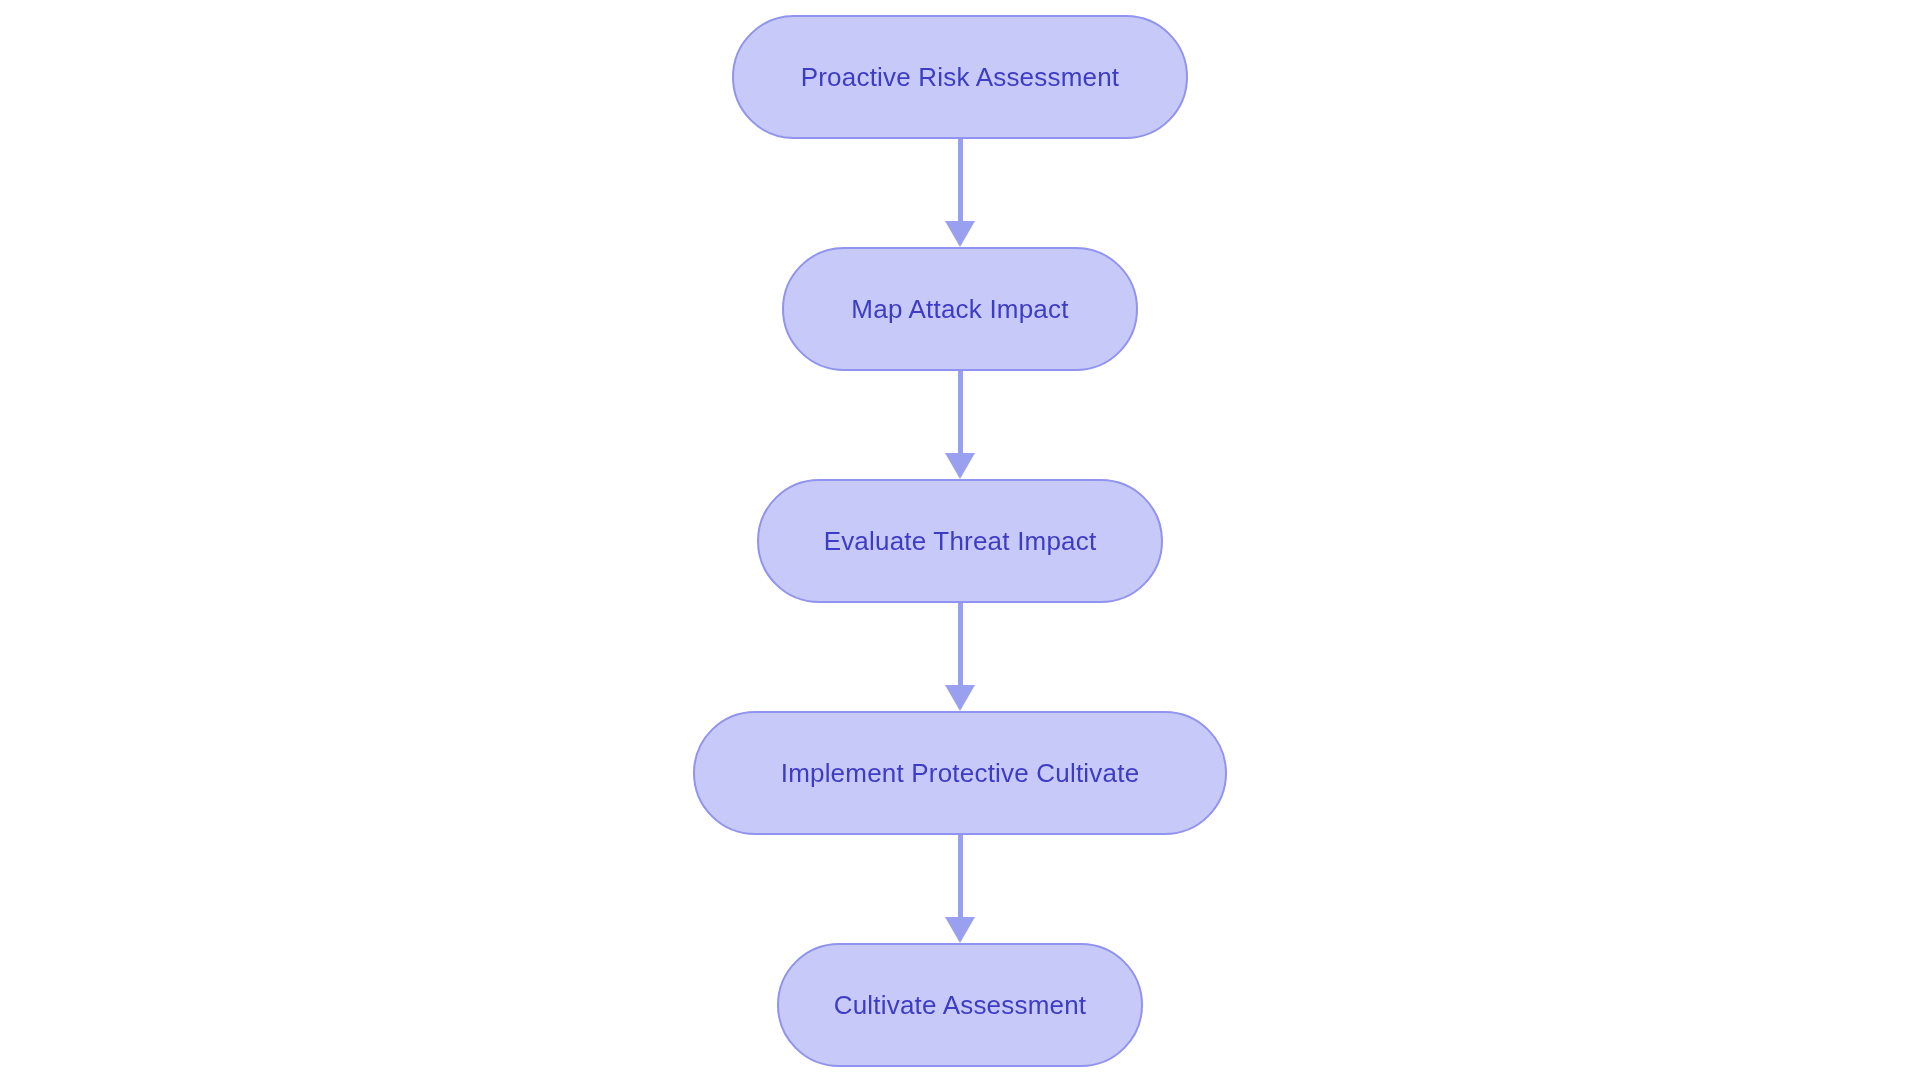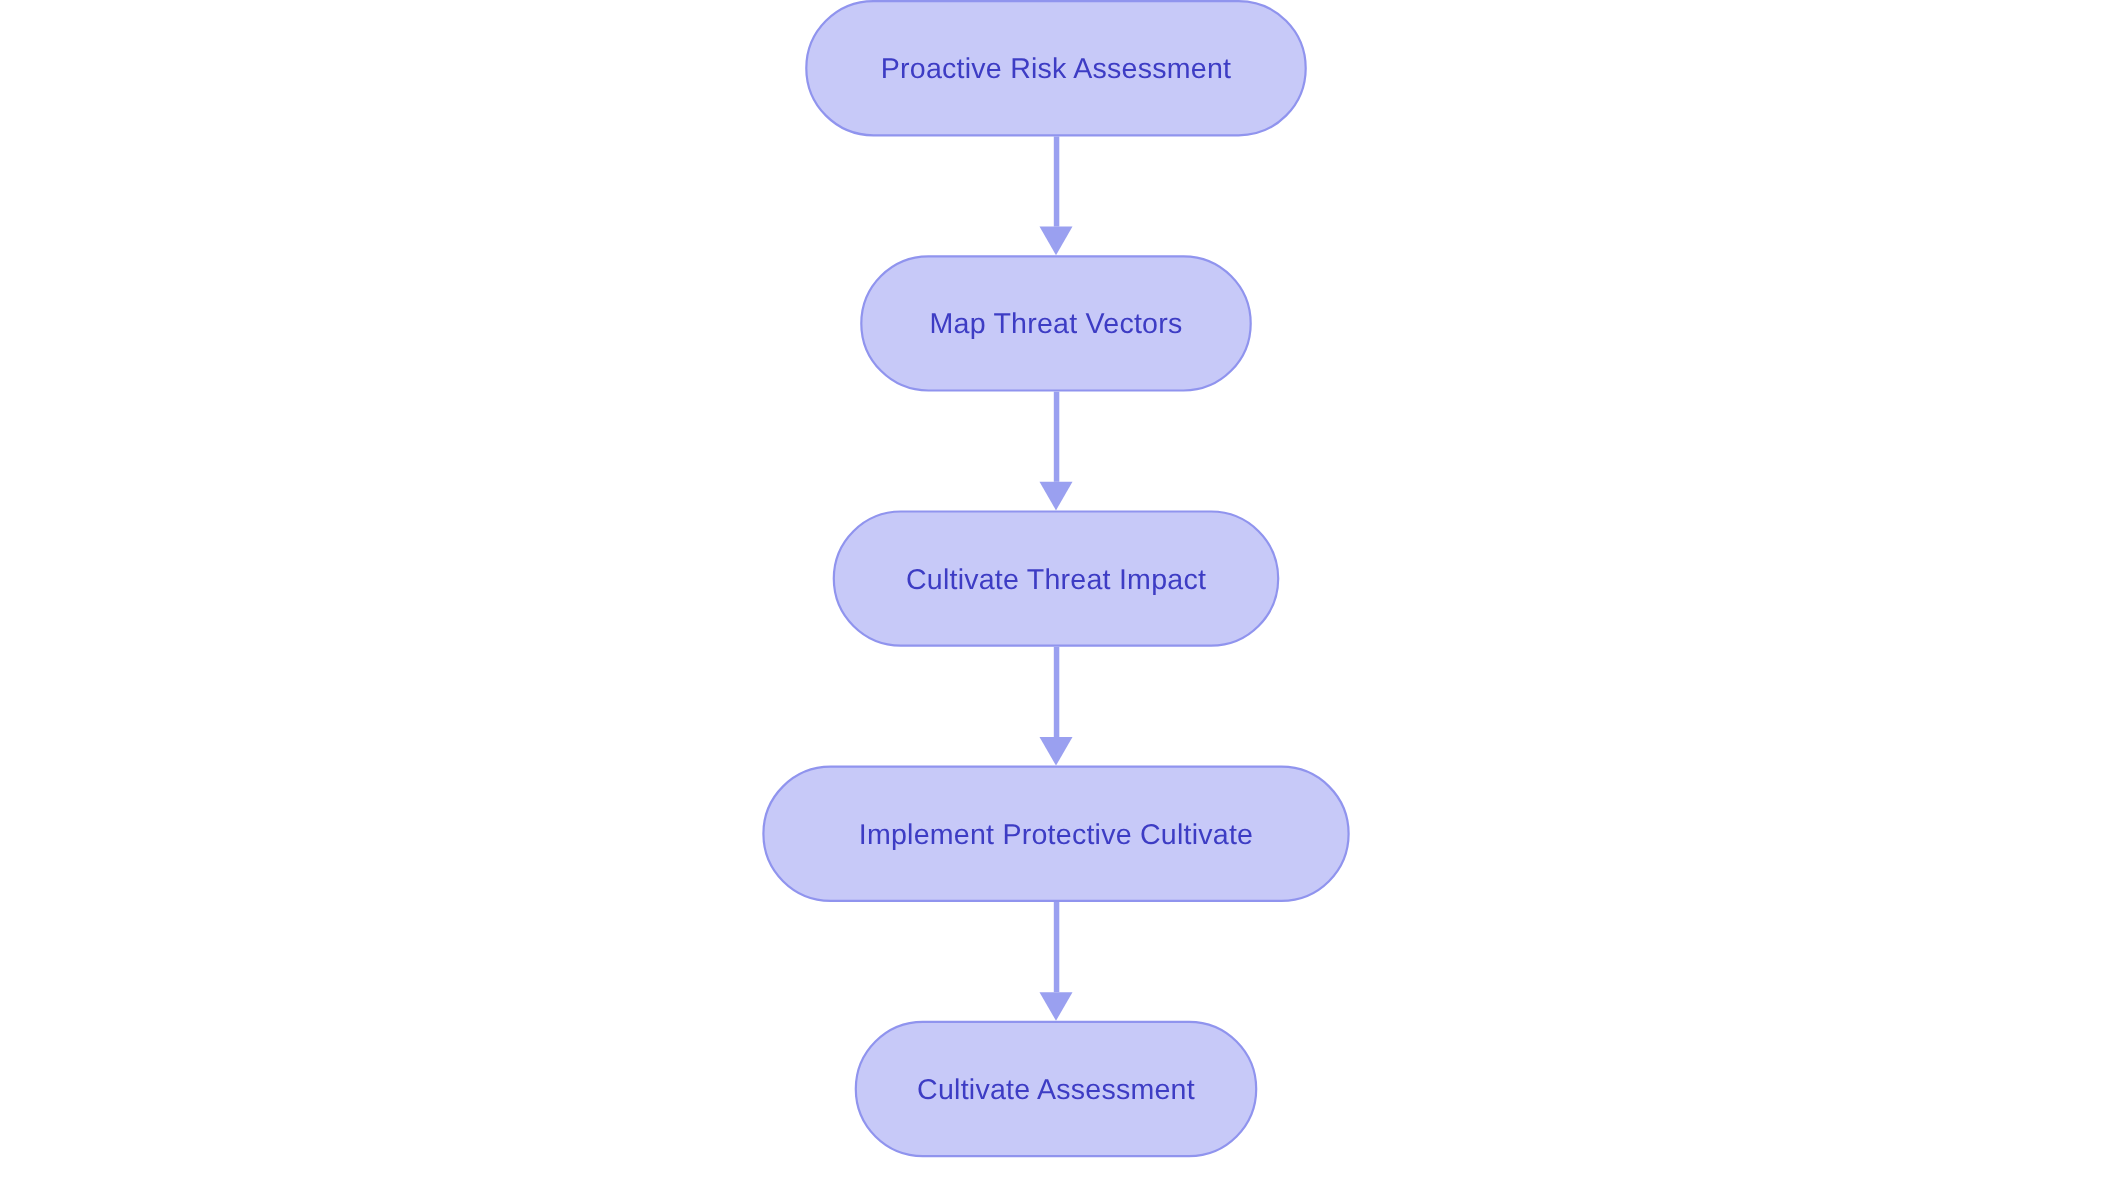--- a/index.html
+++ b/index.html
@@ -7,20 +7,21 @@
     padding: 0;
     background: #ffffff;
     font-family: "Liberation Sans", "DejaVu Sans", sans-serif;
   }
   .canvas {
     position: relative;
     width: 1920px;
     height: 1083px;
     background: var(--bg, #ffffff);
     box-sizing: border-box;
+    padding-top: 15px;
     display: flex;
     flex-direction: column;
     align-items: center;
     overflow: hidden;
   }
   .node {
     height: 124px;
     box-sizing: border-box;
     border: 2px solid var(--node-border, #9094ee);
     background: var(--node-fill, #c7c9f8);
@@ -71,30 +72,30 @@
   <div class="node n1">
     <span class="label">Proactive Risk Assessment</span>
   </div>
 
   <div class="arrow">
     <div class="shaft"></div>
     <div class="head"></div>
   </div>
 
   <div class="node n2">
-    <span class="label">Map Threat Vectors</span>
+    <span class="label">Map Attack Impact</span>
   </div>
 
   <div class="arrow">
     <div class="shaft"></div>
     <div class="head"></div>
   </div>
 
   <div class="node n3">
-    <span class="label">Cultivate Threat Impact</span>
+    <span class="label">Evaluate Threat Impact</span>
   </div>
 
   <div class="arrow">
     <div class="shaft"></div>
     <div class="head"></div>
   </div>
 
   <div class="node n4">
     <span class="label">Implement Protective Cultivate</span>
   </div>

